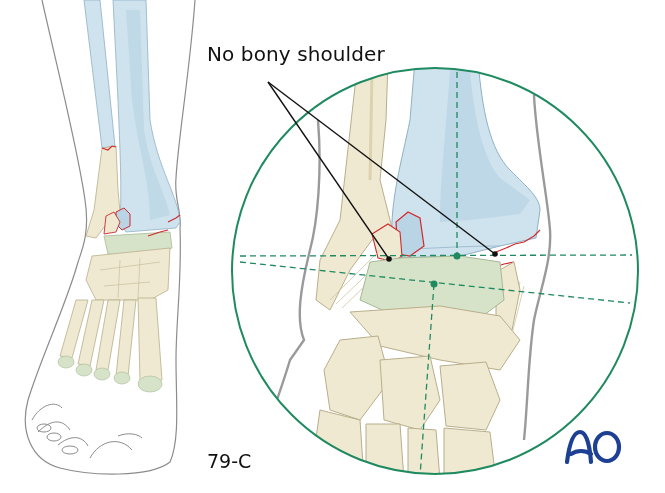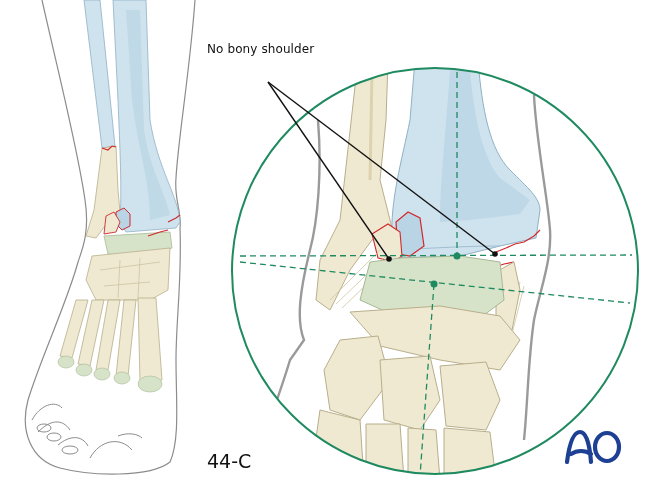--- a/index.html
+++ b/index.html
@@ -1,20 +1,20 @@
 <!DOCTYPE html>
 <html><head>
 <meta charset="utf-8">
 <style>
   html, body { margin: 0; padding: 0; background: #ffffff; }
   body { width: 665px; height: 493px; position: relative; overflow: hidden;
          font-family: "DejaVu Sans", "Liberation Sans", sans-serif; }
   .canvas { position: absolute; left: 0; top: 0; width: 665px; height: 493px; }
   .label { position: absolute; color: #111111; white-space: nowrap; }
-  .callout { left: 207px; top: 42px; font-size: 12px; letter-spacing: 0.1px; }
+  .callout { left: 207px; top: 42px; font-size: 20px; letter-spacing: 0.1px; }
   .code { left: 207px; top: 450px; font-size: 19px; }
   .logo { position: absolute; left: 563px; top: 428px; width: 60px; height: 38px; }
 </style>
 </head>
 <body>
 
 <svg class="canvas" viewBox="0 0 665 493" xmlns="http://www.w3.org/2000/svg">
   <defs>
     <clipPath id="insetClip">
         <circle cx="435" cy="271" r="203"></circle>
@@ -125,18 +125,18 @@
 
   <g stroke="#111111" stroke-width="1.4" fill="none">
     <line x1="268" y1="82" x2="389" y2="259"></line>
     <line x1="268" y1="82" x2="495" y2="254"></line>
   </g>
   <circle cx="389" cy="259" r="2.8" fill="#111111"></circle>
   <circle cx="495" cy="254" r="2.8" fill="#111111"></circle>
 </svg>
 
 <div class="label callout">No bony shoulder</div>
-<div class="label code">44-C</div>
+<div class="label code">79-C</div>
 
 <svg class="logo" viewBox="0 0 60 38" xmlns="http://www.w3.org/2000/svg">
   <path d="M4 34 C6 18 10 4 17 4 C24 4 27 20 28 34 M8 26 C14 22 22 22 28 26" fill="none" stroke="#1d3f94" stroke-width="4.2" stroke-linecap="round"></path>
   <ellipse cx="44" cy="19" rx="12" ry="14" fill="none" stroke="#1d3f94" stroke-width="4.2"></ellipse>
 </svg>
 
 </body></html>

